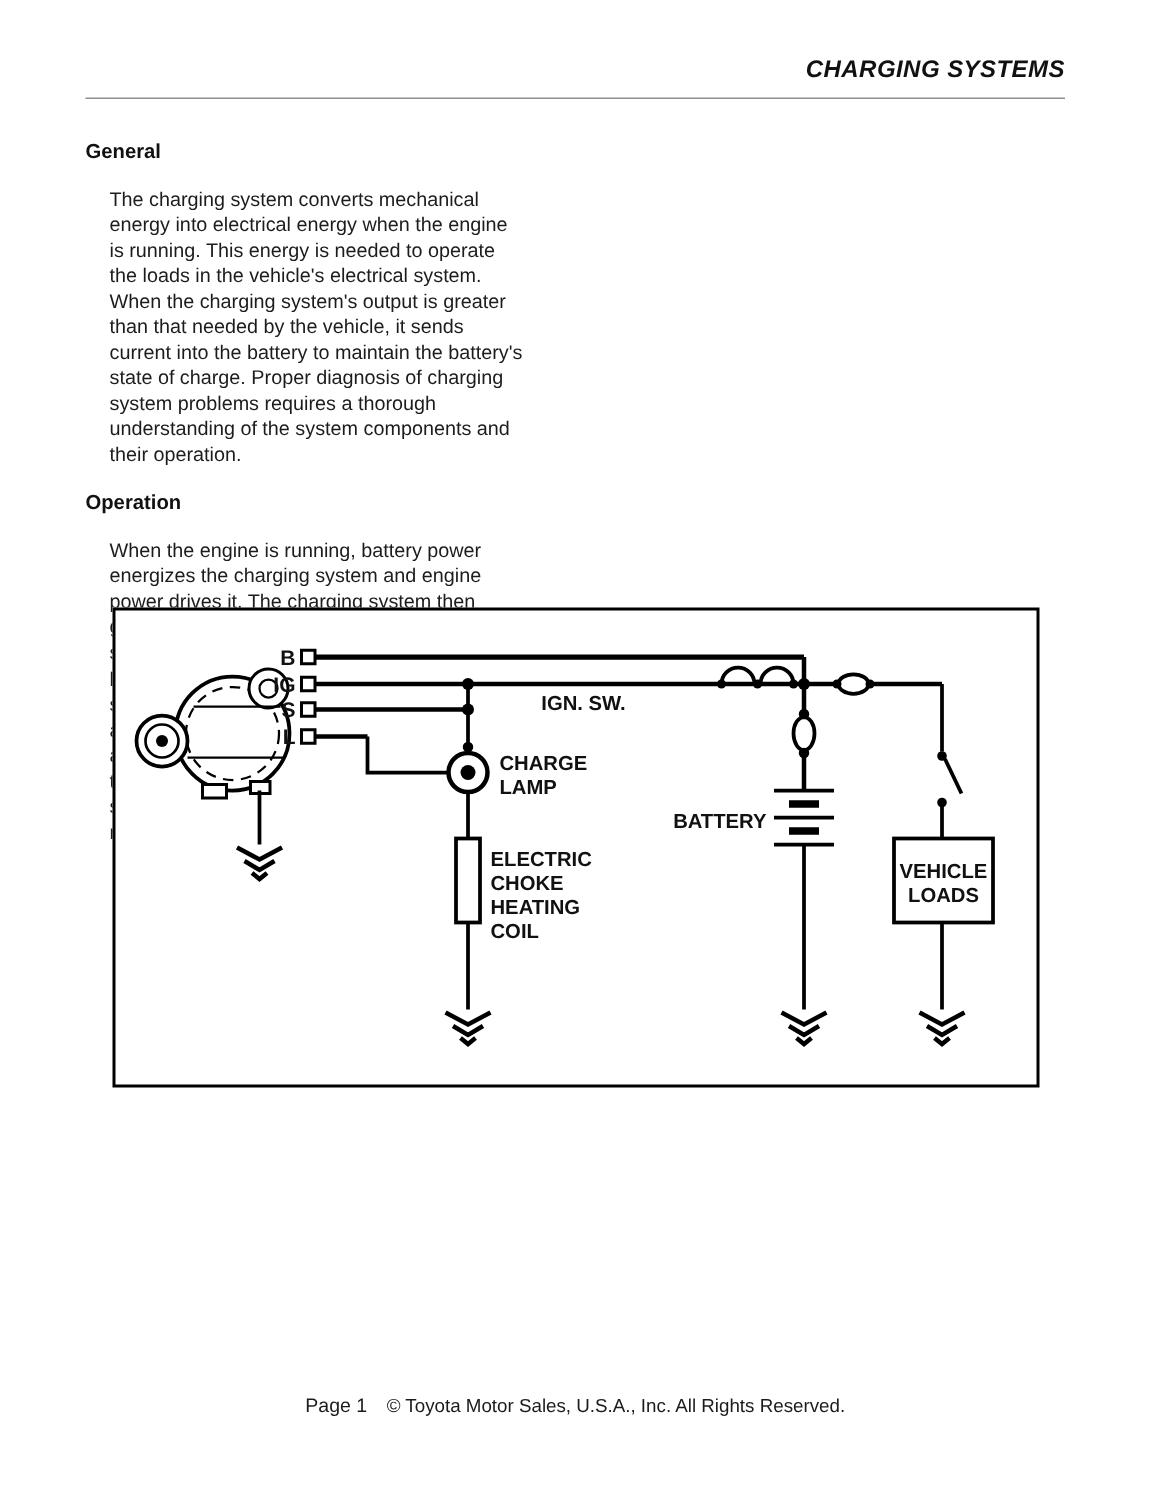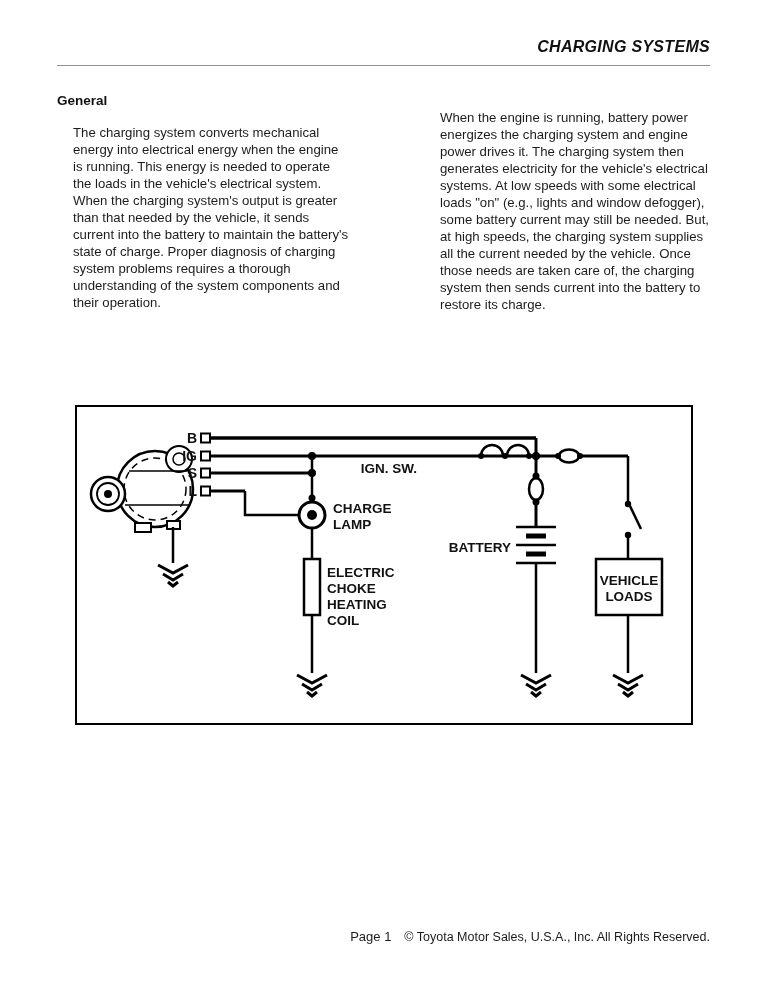--- a/index.html
+++ b/index.html
@@ -4,53 +4,54 @@
 <style>
   * { box-sizing: border-box; }
   html, body { margin: 0; padding: 0; background: #ffffff; }
   .page {
     width: 768px; height: 994px; position: relative; background: #ffffff;
     font-family: "Liberation Sans", sans-serif; color: #1a1a1a; overflow: hidden;
   }
   .header { padding: 38px 58px 0 57px; text-align: right; }
   .title { margin: 0; font-size: 16px; font-weight: bold; font-style: italic; color: #111; letter-spacing: .3px; }
   .rule { border: none; border-top: 1px solid #8f8f8f; margin: 9px 0 0 0; }
-  .columns { display: flex; justify-content: space-between; padding: 27px 34px 0 57px; }
+  .columns { display: flex; justify-content: space-between; padding: 27px 86px 0 57px; flex-direction: column; }
   .col { width: 310px; }
   .col h2 { margin: 0 0 15px 0; font-size: 13.5px; font-weight: bold; color: #111; }
   .col p { margin: 16px; font-size: 13.2px; line-height: 1.29; color: #1c1c1c; }
   .diagram-box {
     position: absolute; left: 75px; top: 405px; width: 618px; height: 320px;
     border: 2px solid #000; background: #fff;
   }
   .diagram-box svg { display: block; }
   .slbl { font-family: "Liberation Sans", sans-serif; font-weight: bold; font-size: 13.5px; fill: #111; }
   .term { font-family: "Liberation Sans", sans-serif; font-weight: bold; font-size: 14px; fill: #111; }
   .footer {
     position: absolute; top: 929px; left: 57px; right: 58px;
-    text-align: right; font-size: 12.5px; color: #1b1b1b;
+    text-align: center; font-size: 12.5px; color: #1b1b1b;
   }
   .footer .pageno { font-size: 13px; margin-right: 13px; }
 </style>
 </head>
 <body>
 
 <div class="page">
 
   <div class="header">
     <h1 class="title">CHARGING SYSTEMS</h1>
     <hr class="rule">
   </div>
 
   <div class="columns">
     <div class="col">
       <h2>General</h2>
       <p>The charging system converts mechanical energy into electrical energy when the engine is running. This energy is needed to operate the loads in the vehicle's electrical system. When the charging system's output is greater than that needed by the vehicle, it sends current into the battery to maintain the battery's state of charge. Proper diagnosis of charging system problems requires a thorough understanding of the system components and their operation.</p>
     </div>
     <div class="col">
+      <h2>Operation</h2>
       <p>When the engine is running, battery power energizes the charging system and engine power drives it. The charging system then generates electricity for the vehicle's electrical systems. At low speeds with some electrical loads "on" (e.g., lights and window defogger), some battery current may still be needed. But, at high speeds, the charging system supplies all the current needed by the vehicle. Once those needs are taken care of, the charging system then sends current into the battery to restore its charge.</p>
     </div>
   </div>
 
   <div class="diagram-box">
     <svg width="614" height="316" viewBox="0 0 614 316">
       <defs>
         <g id="gnd" stroke="#000" stroke-width="3" fill="none">
           <path d="M -15 0 L 0 8 L 15 0"></path>
           <path d="M -10 9 L 0 15 L 10 9"></path>

